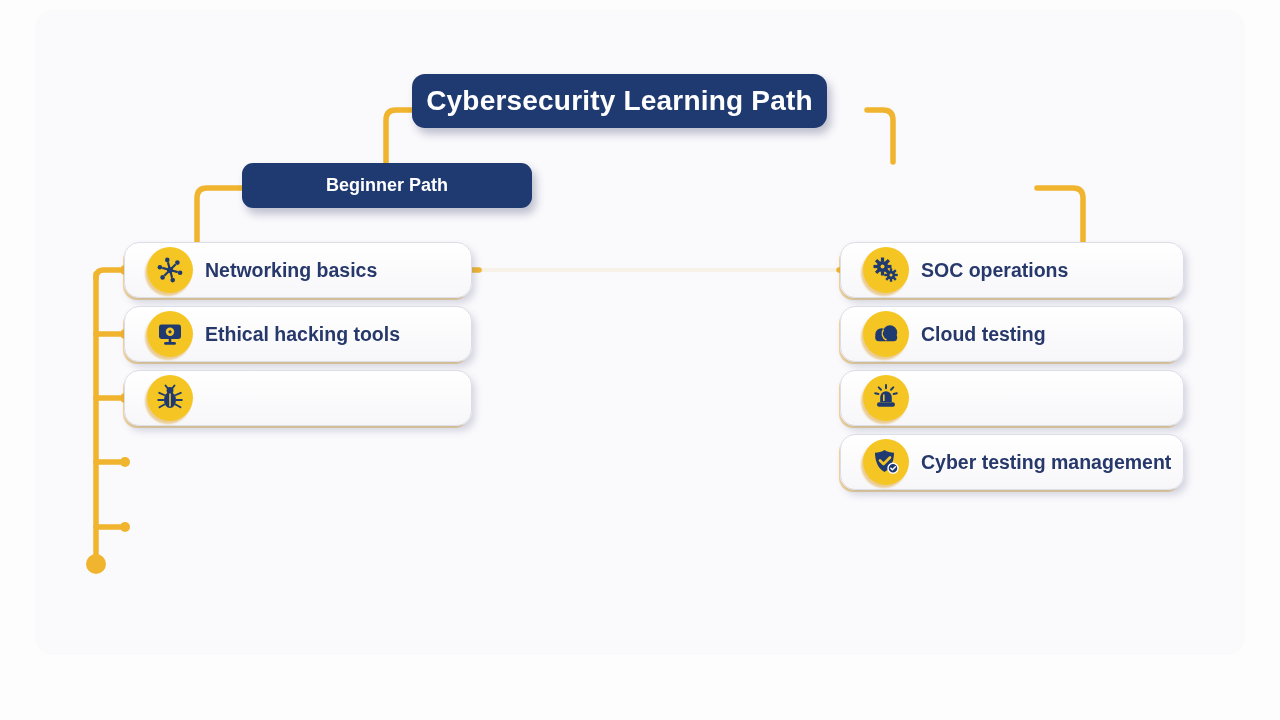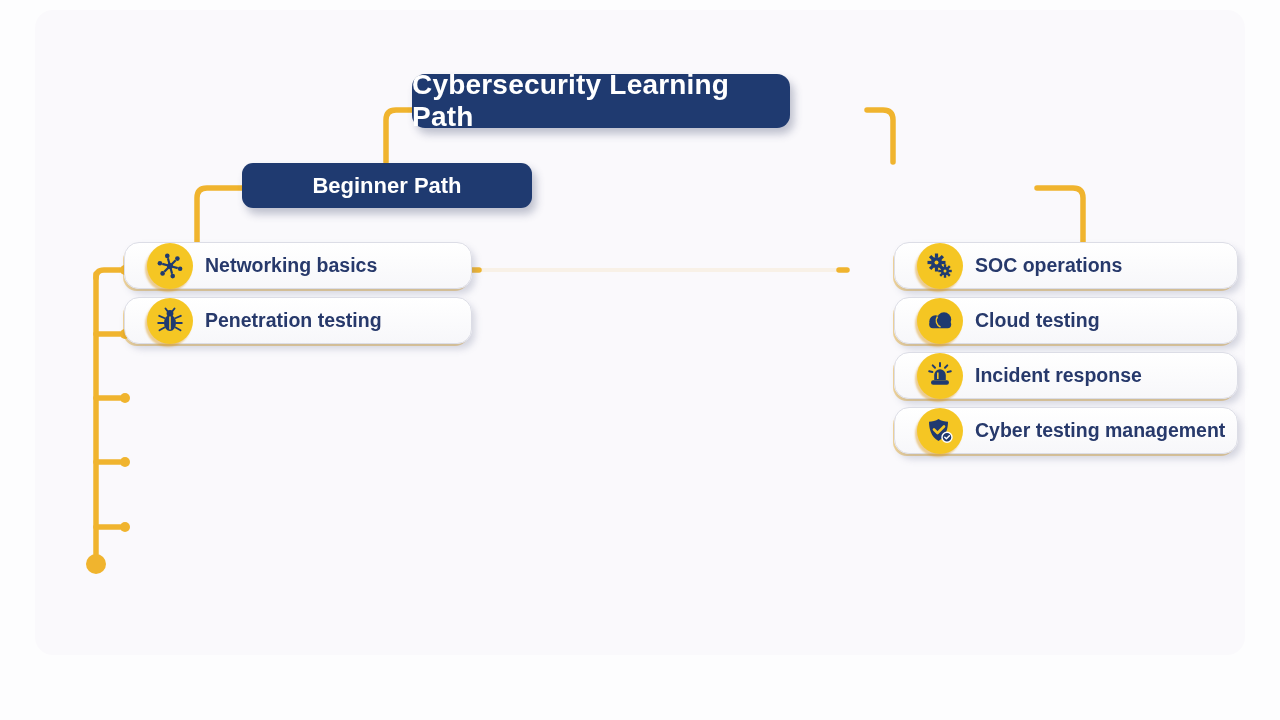--- a/index.html
+++ b/index.html
@@ -11,42 +11,42 @@
   .canvas{
     position:absolute;left:35px;top:10px;width:1210px;height:645px;
     background:#faf9fc;border-radius:18px;
   }
   svg.connectors{position:absolute;left:0;top:0;pointer-events:none;}
   .conn{fill:none;stroke:var(--accent-yellow);stroke-width:5.5;stroke-linecap:round;}
   .conn-faint{fill:none;stroke:var(--accent-yellow);stroke-width:4;opacity:0.10;}
   .conn-dot{fill:var(--accent-yellow);}
 
   .title-box{
-    position:absolute;left:412px;top:74px;width:378px;height:54px;
+    position:absolute;left:412px;top:74px;width:415px;height:54px;
     background:var(--navy);border-radius:13px;
     display:flex;align-items:center;justify-content:center;
     color:#ffffff;font-size:28px;font-weight:bold;letter-spacing:.2px;
     box-shadow:4px 6px 8px rgba(50,60,100,0.30);
   }
   .path-header{
     position:absolute;top:163px;width:290px;height:45px;
     background:var(--navy);border-radius:11px;
     display:flex;align-items:center;justify-content:center;
-    color:#ffffff;font-size:22px;font-weight:bold;
+    color:#ffffff;font-size:18px;font-weight:bold;
     box-shadow:4px 6px 8px rgba(50,60,100,0.30);
   }
   .path-header.beginner{left:242px;}
   .path-header.advanced{left:748px;}
 
   .item-col{position:absolute;top:242px;display:flex;flex-direction:column;gap:8px;}
   .item-col.left{left:124px;width:348px;}
-  .item-col.right{left:894px;width:344px;}
+  .item-col.right{left:840px;width:344px;}
 
   .item-card{
-    height:47px;border-radius:15px;
+    height:56px;border-radius:15px;
     background:linear-gradient(180deg,#ffffff 0%,#f7f7fa 100%);
     border:1px solid #dcdde6;
     box-shadow:3px 5px 7px rgba(110,120,150,0.28), -2px 3px 0 -1px rgba(233,168,32,0.45);
     display:flex;align-items:center;box-sizing:border-box;padding-left:22px;gap:12px;
   }
   .icon-circle{
     width:46px;height:46px;border-radius:50%;background:var(--icon-yellow);
     display:flex;align-items:center;justify-content:center;flex:0 0 auto;
     box-shadow:-2px 3px 2px rgba(220,150,20,0.45);
   }
@@ -116,41 +116,52 @@
               <circle cx="-10.1" cy="-2.7" r="2.3"></circle>
             <circle cx="-2.7" cy="-10.1" r="2.3"></circle>
               <circle cx="7.4" cy="-7.4" r="2.3"></circle>
           </g>
         </svg>
       </span>
       <span class="item-label">Networking basics</span>
     </div>
 
 
+    <div class="item-card">
+      <span class="icon-circle">
+        <svg width="30" height="30" viewBox="-15 -15 30 30">
+          <rect class="g-navy" x="-11" y="-9.5" width="22" height="14.5" rx="2.4"></rect>
+          <circle class="g-yel" cx="0" cy="-2.2" r="4.2"></circle>
+          <circle class="g-navy" cx="0" cy="-2.2" r="1.6"></circle>
+          <line class="s-navy" style="stroke-width:2.6;" x1="0" y1="5" x2="0" y2="8.4"></line>
+          <line class="s-navy" style="stroke-width:2.6;stroke-linecap:round;" x1="-4.6" y1="9.4" x2="4.6" y2="9.4"></line>
+        </svg>
+      </span>
+      <span class="item-label">Ethical hacking tools</span>
+    </div>
 
 
     <div class="item-card">
       <span class="icon-circle">
         <svg width="30" height="30" viewBox="-15 -15 30 30">
           <g class="s-navy" style="stroke-width:1.9;stroke-linecap:round;">
             <line x1="-2.2" y1="-9.5" x2="-4.5" y2="-12.5"></line>
               <line x1="2.2" y1="-9.5" x2="4.5" y2="-12.5"></line>
             <line x1="-5.8" y1="-3" x2="-10.8" y2="-5.2"></line>
               <line x1="5.8" y1="-3" x2="10.8" y2="-5.2"></line>
             <line x1="-6.3" y1="2" x2="-11.8" y2="2"></line>
               <line x1="6.3" y1="2" x2="11.8" y2="2"></line>
             <line x1="-5.6" y1="6.5" x2="-10.5" y2="9.3"></line>
               <line x1="5.6" y1="6.5" x2="10.5" y2="9.3"></line>
           </g>
           <circle class="g-navy" cx="0" cy="-7.5" r="3.4"></circle>
           <ellipse class="g-navy" cx="0" cy="2" rx="6" ry="8"></ellipse>
           <line class="s-yel" style="stroke-width:1.6;" x1="0" y1="-4.5" x2="0" y2="8.5"></line>
         </svg>
       </span>
-      <span class="item-label">Penetration testing</span>
     </div>
   </div>
 
   <div class="item-col right">
 
     <div class="item-card">
       <span class="icon-circle">
         <svg width="30" height="30" viewBox="-15 -15 30 30">
           <g transform="translate(-3.5,-3.5)">
             <g class="s-navy" style="stroke-width:3.2;">
@@ -206,21 +217,20 @@
             <line x1="-5" y1="-8.3" x2="-7.3" y2="-10.6"></line>
               <line x1="5" y1="-8.3" x2="7.3" y2="-10.6"></line>
             <line x1="-7.6" y1="-4" x2="-10.8" y2="-4.8"></line>
               <line x1="7.6" y1="-4" x2="10.8" y2="-4.8"></line>
           </g>
           <path class="g-navy" d="M -5.8 4 L -5.8 -1 A 5.8 5.8 0 0 1 5.8 -1 L 5.8 4 Z"></path>
           <line class="s-yel" style="stroke-width:1.6;" x1="-2.2" y1="-3.5" x2="-2.2" y2="3"></line>
           <rect class="g-navy" x="-9" y="4.2" width="18" height="4.6" rx="2.2"></rect>
         </svg>
       </span>
-      <span class="item-label">Incident response</span>
     </div>
 
     <div class="item-card">
       <span class="icon-circle">
         <svg width="30" height="30" viewBox="-15 -15 30 30">
           <path class="g-navy" d="M -1.5 -12 C 1 -10.3 5 -9.3 8 -9.3 C 8 -2.7 6 6 -1.5 10 C -9 6 -11 -2.7 -11 -9.3 C -8 -9.3 -4 -10.3 -1.5 -12 Z"></path>
           <path class="s-yel" style="stroke-width:2.6;stroke-linecap:round;stroke-linejoin:round;" d="M -6 -1.5 L -2.5 2 L 4 -4.5"></path>
           <circle class="g-navy" cx="7" cy="6.2" r="5" stroke="#ffffff" stroke-width="1.4"></circle>
           <path d="M 4.8 6.2 L 6.4 7.8 L 9.4 4.8" fill="none" stroke="#ffffff" stroke-width="1.5" stroke-linecap="round" stroke-linejoin="round"></path>
         </svg>

